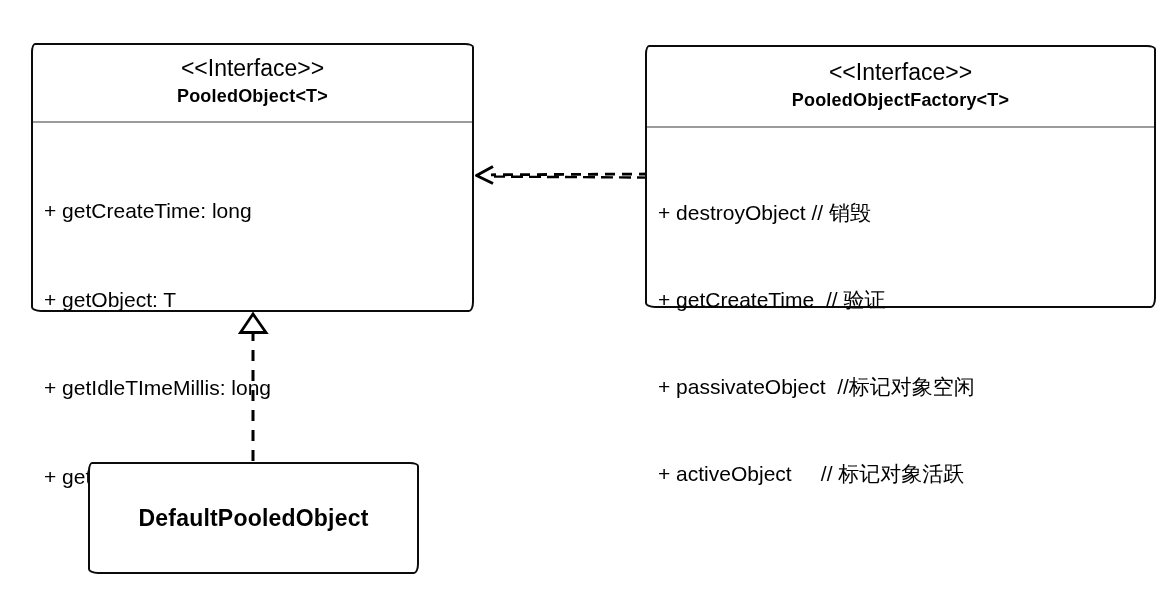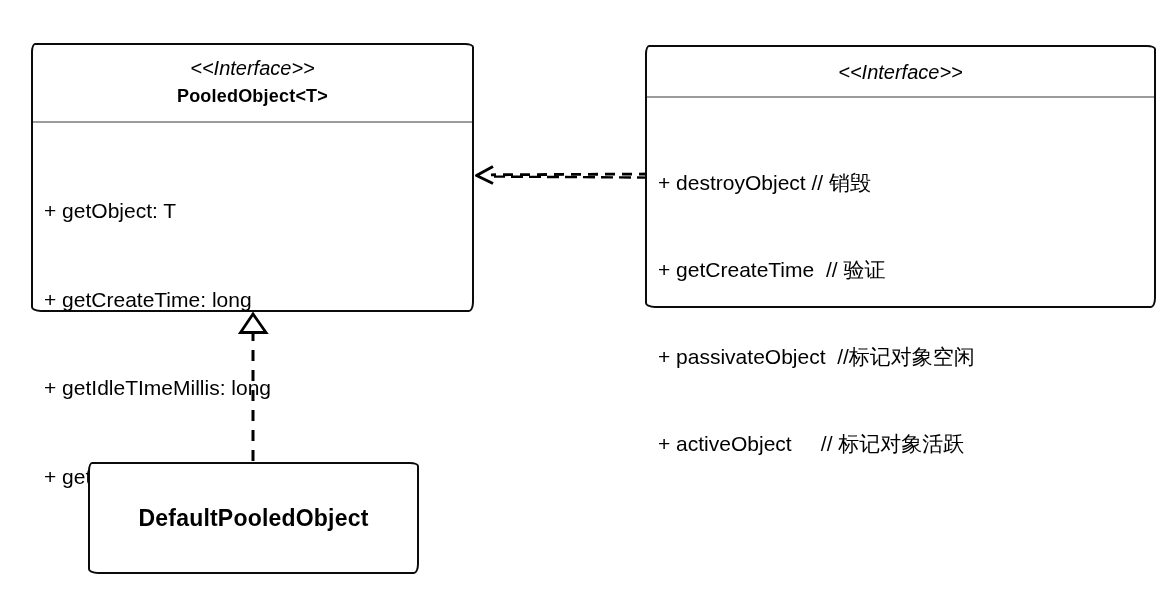--- a/index.html
+++ b/index.html
@@ -35,22 +35,21 @@
     left: 88px; top: 462px; width: 331px; height: 112px;
     display: flex; align-items: center; justify-content: center;
   }
   .uml-header {
     text-align: center;
     border-bottom: 2px solid #9b9b9b;
     padding: 10px 6px 10px 6px;
   }
   .box-factory .uml-header { padding-top: 12px; padding-bottom: 11px; }
   .stereotype {
-    font-size: 20px;
-    font-style: italic;
+    font-size: 23px;
     line-height: 26px;
   }
   .class-name {
     font-size: 18px;
     font-weight: bold;
     line-height: 30px;
     letter-spacing: 0.2px;
   }
   .uml-methods {
     padding: 14px 8px 0 11px;
@@ -80,30 +79,31 @@
       <path d="M253,314 L240.5,332.5 L266,332.5 Z" fill="#ffffff" stroke="#000" stroke-width="2.8" stroke-linejoin="miter"></path>
     </g>
   </svg>
 
   <div class="uml-class box-pooled">
     <div class="uml-header">
       <div class="stereotype">&lt;&lt;Interface&gt;&gt;</div>
       <div class="class-name">PooledObject&lt;T&gt;</div>
     </div>
     <div class="uml-methods">
+      <div class="method">+ getCreateTime: long</div>
       <div class="method">+ getObject: T</div>
-      <div class="method">+ getCreateTime: long</div>
       <div class="method">+ getIdleTImeMillis: long</div>
       <div class="method">+ getLastBorrowTime: long</div>
     </div>
   </div>
 
   <div class="uml-class box-factory">
     <div class="uml-header">
       <div class="stereotype">&lt;&lt;Interface&gt;&gt;</div>
+      <div class="class-name">PooledObjectFactory&lt;T&gt;</div>
     </div>
     <div class="uml-methods">
       <div class="method"><span>+ destroyObject // 销毁</span><b></b><span></span></div>
       <div class="method"><span>+ getCreateTime  // 验证</span><b></b><span></span></div>
       <div class="method"><span>+ passivateObject  //标记对象空闲</span><b></b><span></span></div>
       <div class="method"><span>+ activeObject     // 标记对象活跃</span><b></b><span></span></div>
     </div>
   </div>
 
   <div class="uml-class box-default">

